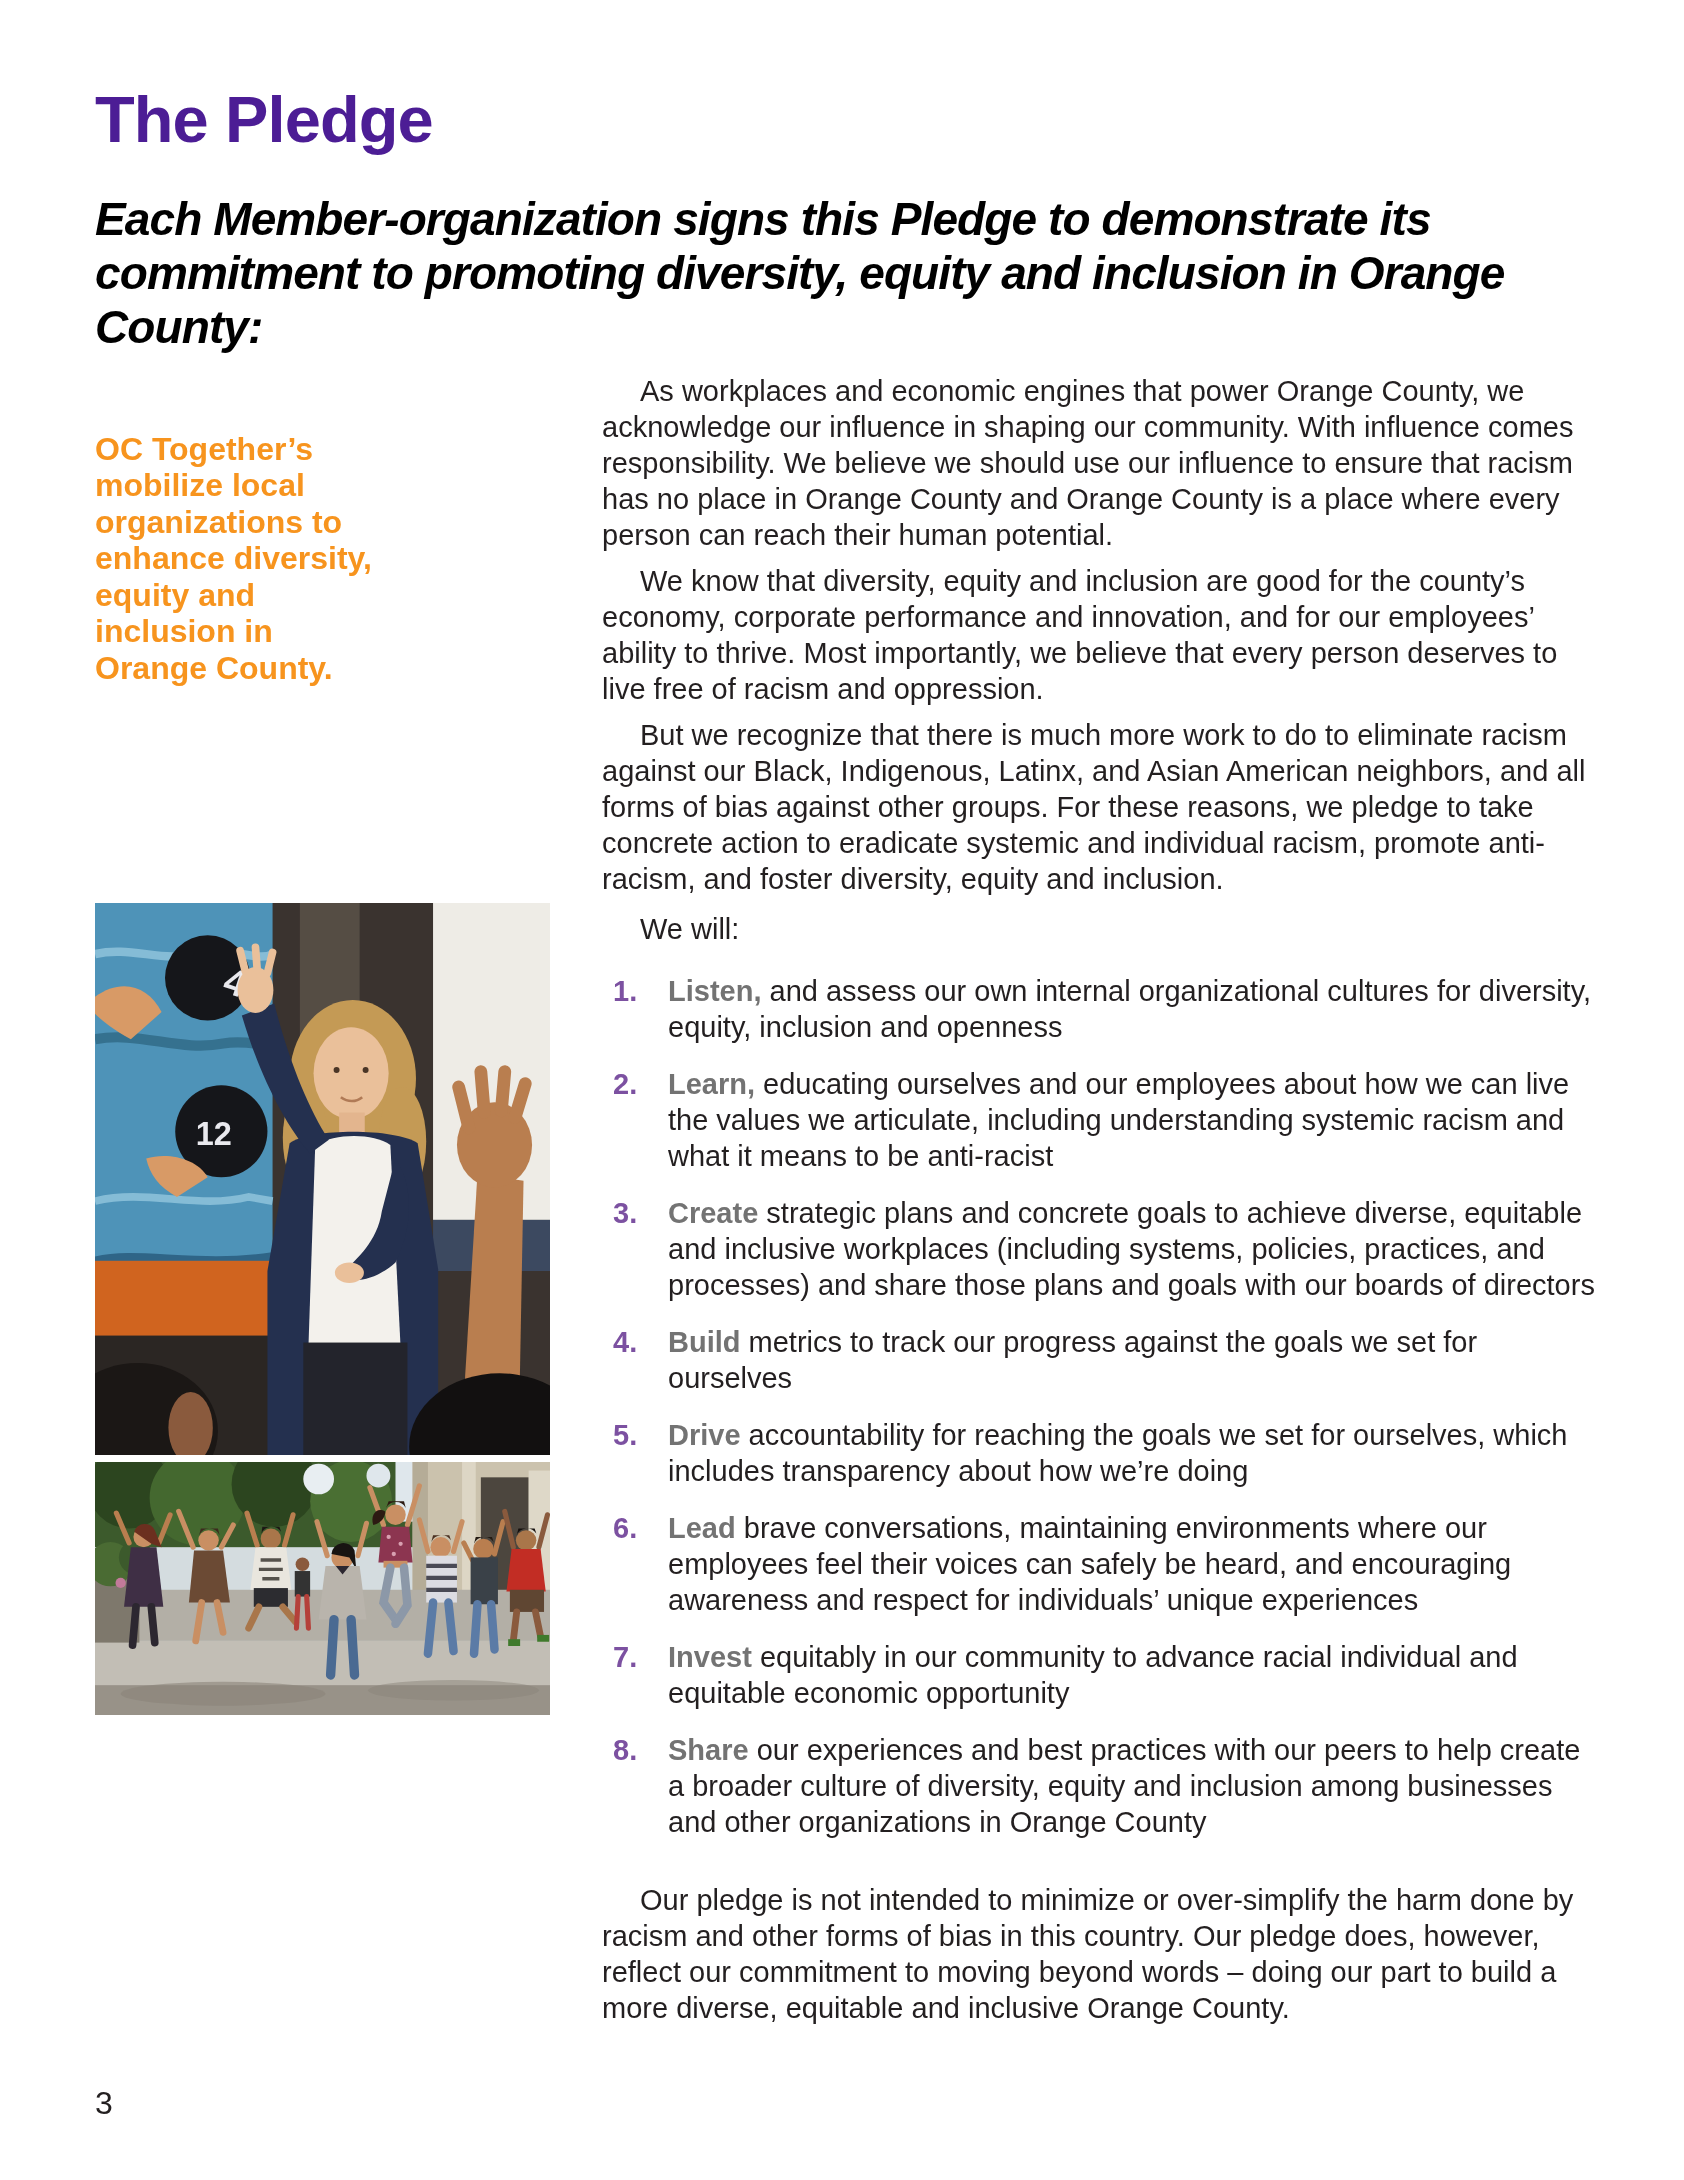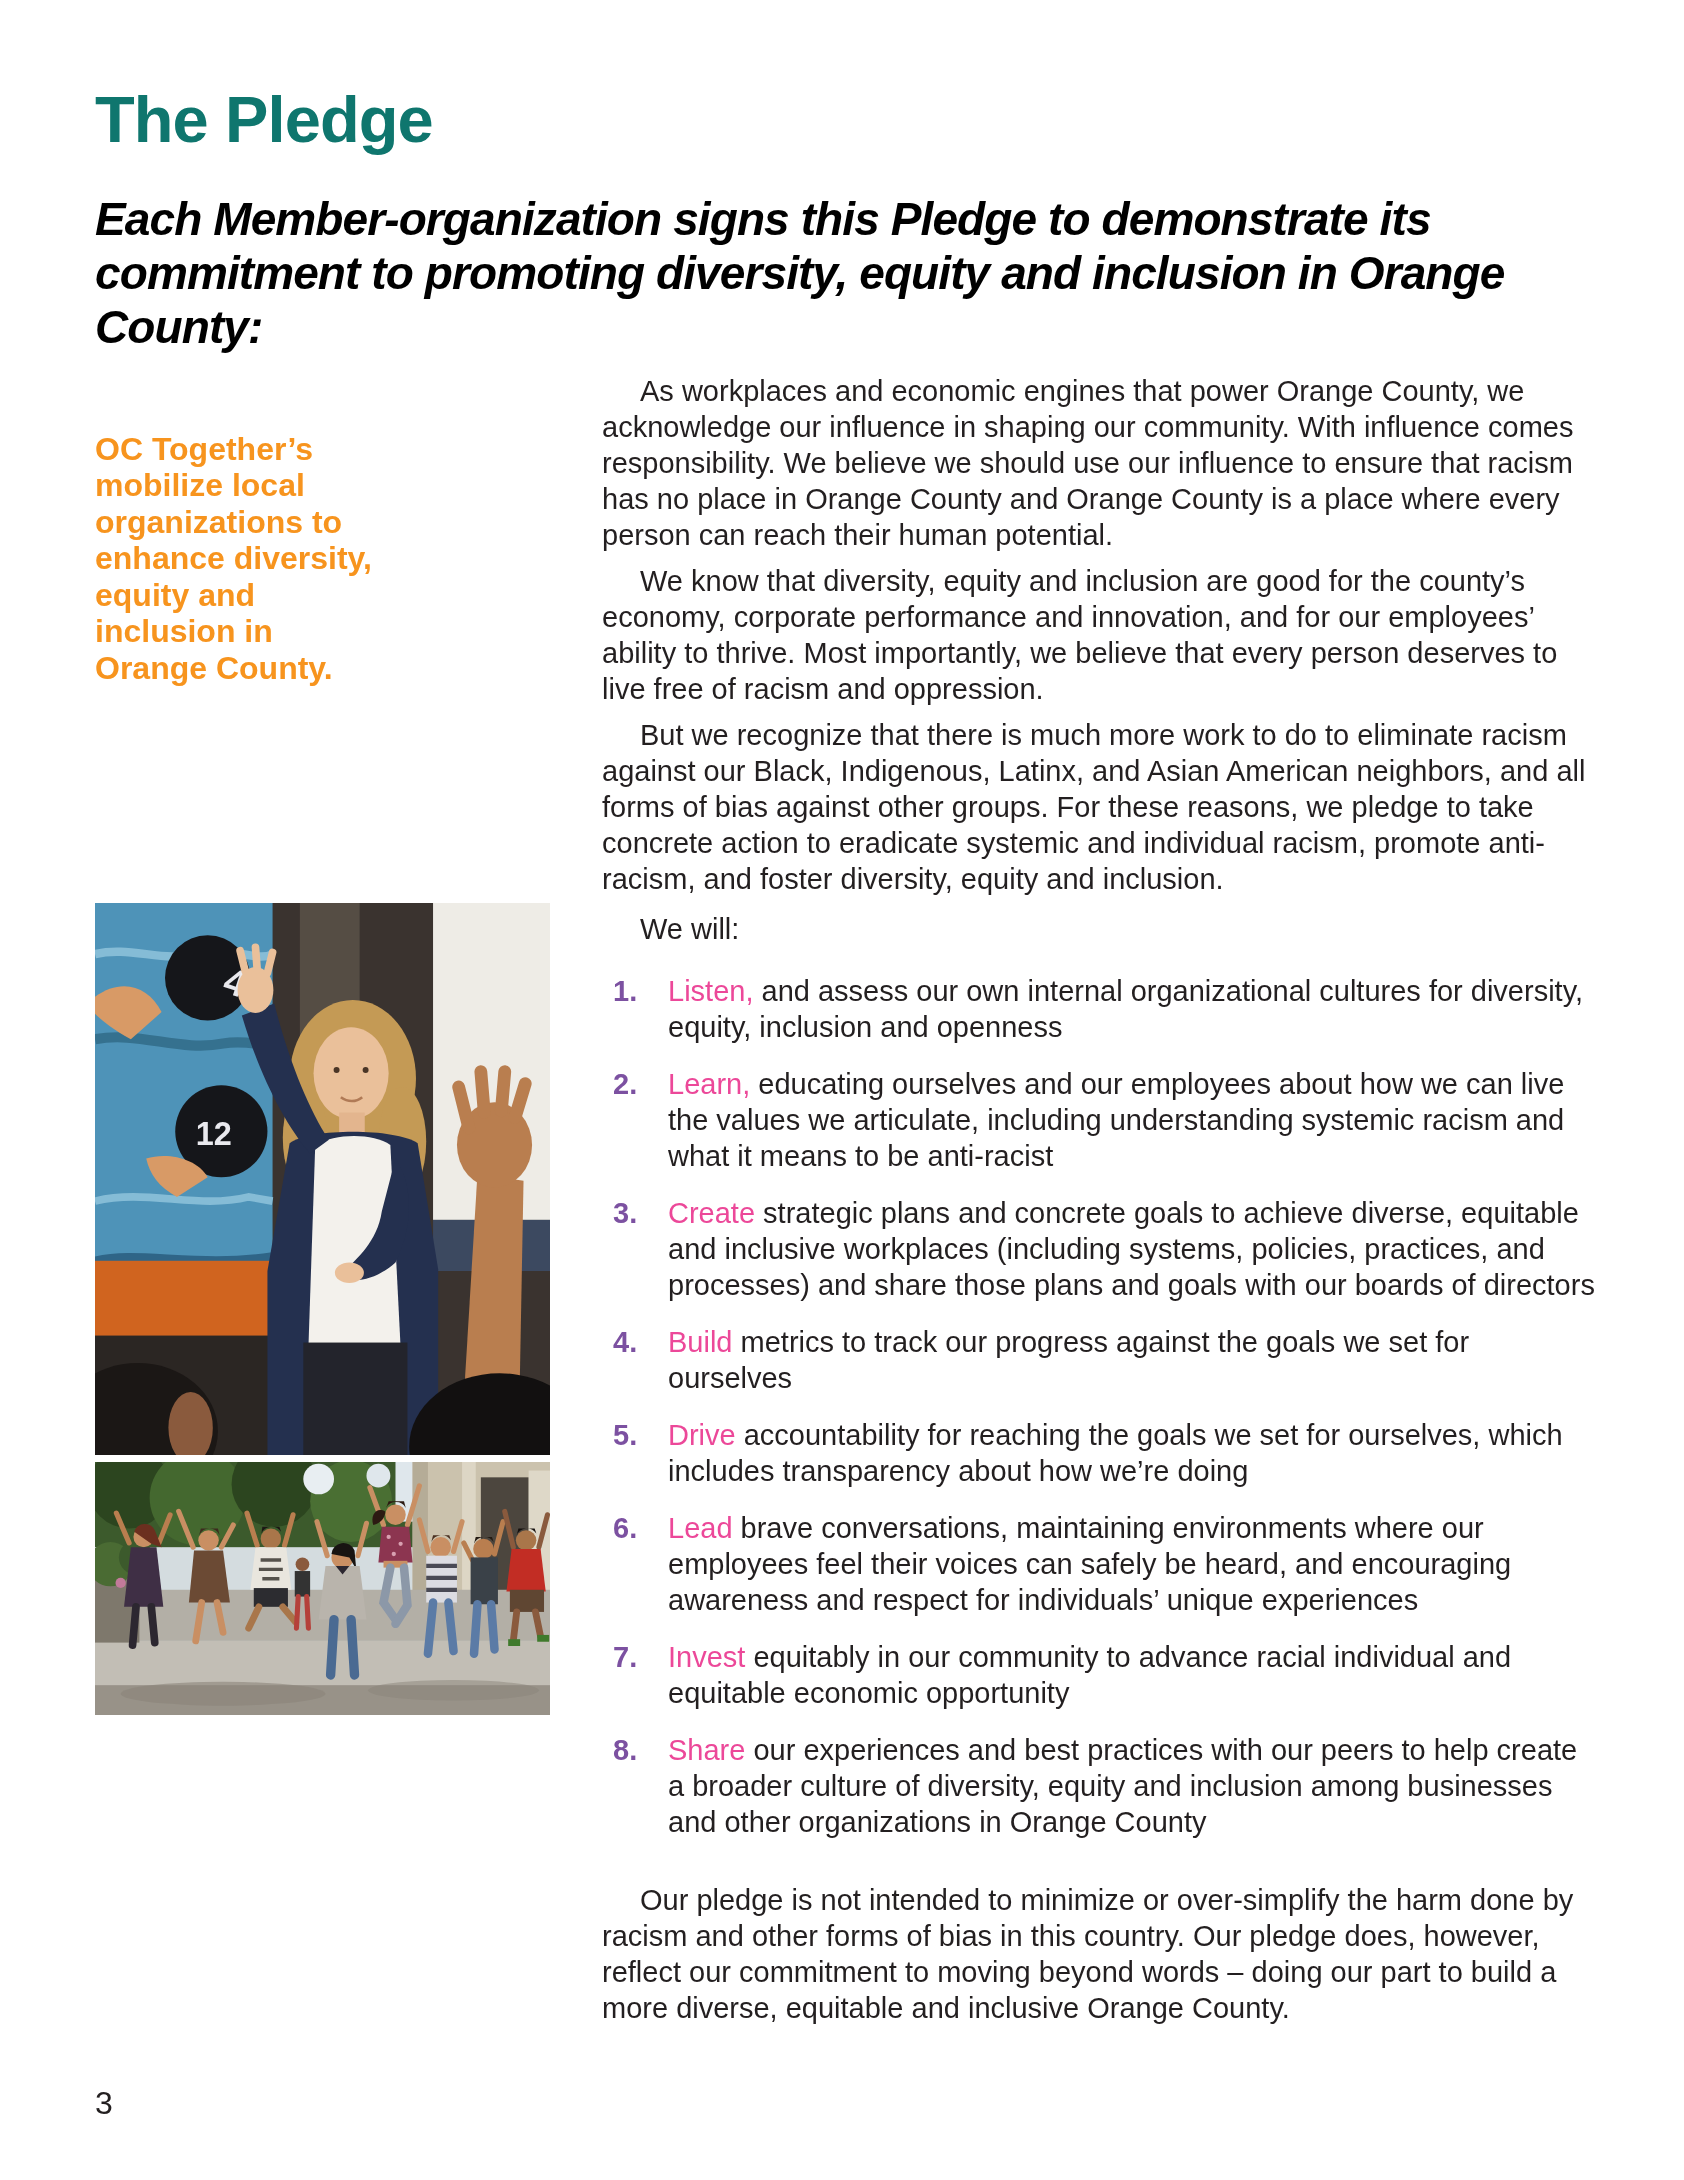--- a/index.html
+++ b/index.html
@@ -2,21 +2,21 @@
 <html style="font-size:13.6px"><head>
 <meta charset="utf-8">
 <style>
   html,body { margin:0; padding:0; background:#ffffff; }
   .page {
     position:relative; width:1685px; height:2181px; background:#ffffff;
     font-family:"Liberation Sans", sans-serif; color:#231F20; overflow:hidden;
   }
   .title {
     position:absolute; left:95px; top:82px;
-    font-size:65px; font-weight:700; color:#0f766e; letter-spacing:-0.9px;
+    font-size:65px; font-weight:700; color:#4c1d95; letter-spacing:-0.9px;
   }
   .subtitle {
     position:absolute; left:95px; top:193px; width:1533px;
     font-size:46px; font-style:italic; font-weight:700; color:#000000;
     line-height:1.17; letter-spacing:-0.9px;
   }
   .mission {
     position:absolute; left:95px; top:431px; width:494px;
     font-size:32px; font-weight:700; color:#F7941E; line-height:1.14;
   }
@@ -25,21 +25,21 @@
   .photo-2 { top:1462px; width:455px; height:253px; }
   .photo svg { display:block; width:100%; height:100%; }
   .body-col {
     position:absolute; left:602px; top:373px; width:998px;
     font-size:29px; line-height:36px;
   }
   .body-col p { margin:0 0 10.2px 0; text-indent:38px; }
   .we-will { text-indent:38px; margin:13.6px 0 25.6px 0; }
   .pledge-item { position:relative; padding-left:66px; margin-bottom:21px; }
   .item-num { position:absolute; left:11px; top:0; color:#7C51A1; font-weight:700; }
-  .item-kw { color:#ec4899; font-weight:400; }
+  .item-kw { color:#737373; font-weight:700; }
   .closing { margin-top:42px; text-indent:38px; }
   .page-num { position:absolute; left:95px; top:2085px; font-size:32px; }
 </style>
 </head>
 <body>
 
 <div class="page">
 
   <div class="title">The Pledge</div>
 

